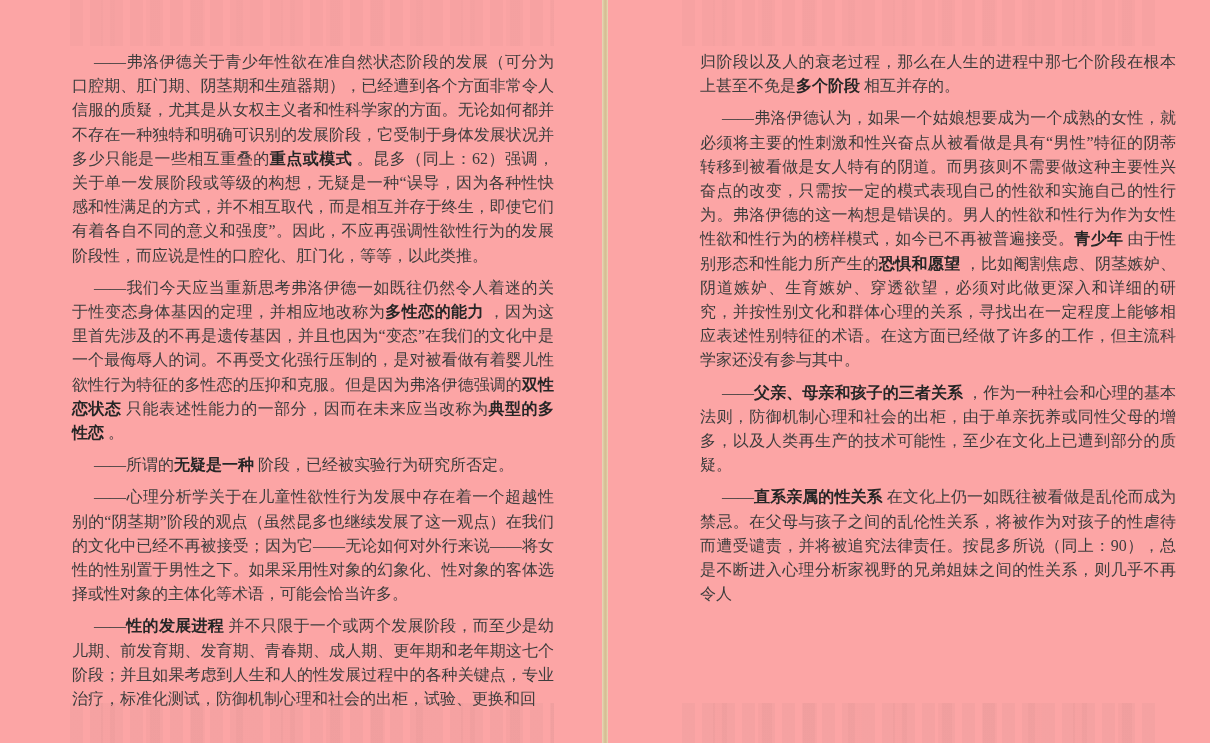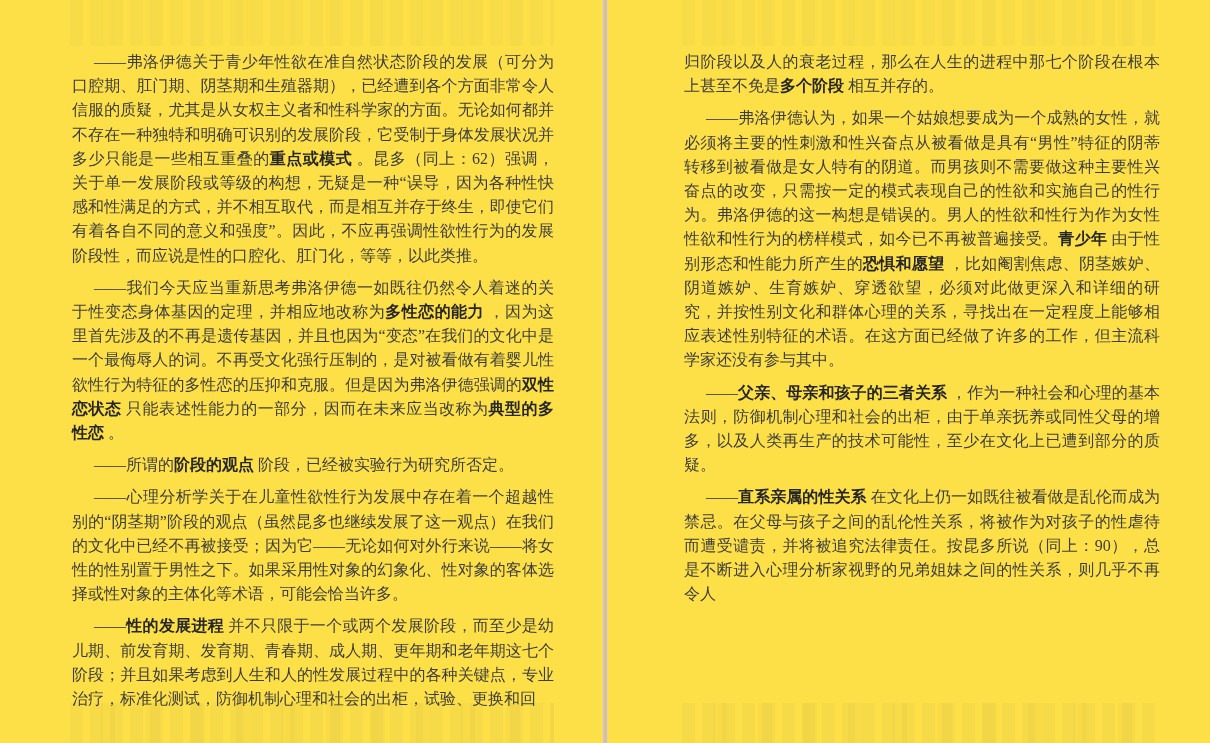--- a/index.html
+++ b/index.html
@@ -4,30 +4,30 @@
 <style>
   * { box-sizing: border-box; }
   html, body { margin: 0; padding: 0; }
   body {
     width: 1210px; height: 743px;
     overflow: hidden;
     background: #ffffff;
     font-family: "Liberation Serif", "DejaVu Serif", serif;
   }
   .spread { display: flex; height: 100%; position: relative; }
-  .page { position: relative; height: 100%; overflow: hidden; background: #fde047; }
+  .page { position: relative; height: 100%; overflow: hidden; background: #fca5a5; }
   .page-left  { width: 602px; }
   .page-right { width: 602px; }
   .divider {
     width: 6px; height: 100%;
     background: linear-gradient(90deg, #e8dab8 0%, #d9c39b 35%, #d5bd92 65%, #e8dab8 100%);
   }
   .text-block { position: absolute; top: 50px; }
   .page-left  .text-block { left: 72px;  width: 482px; }
-  .page-right .text-block { left: 76px;  width: 476px; }
+  .page-right .text-block { left: 92px;  width: 476px; }
   .para {
     font-size: 16px;
     line-height: 24.2px;
     color: #3d3d3d;
     text-align: justify;
     text-justify: inter-character;
     margin: 0 0 8px 0;
     text-indent: 22px;
   }
   .para.no-indent { text-indent: 0; }
@@ -47,21 +47,21 @@
 </style>
 </head>
 <body>
 
 <div class="spread">
   <div class="page page-left">
     <div class="ghost ghost-top"></div>
     <div class="text-block">
         <div class="para"><span>——弗洛伊德关于青少年性欲在准自然状态阶段的发展（可分为口腔期、肛门期、阴茎期和生殖器期），已经遭到各个方面非常令人信服的质疑，尤其是从女权主义者和性科学家的方面。无论如何都并不存在一种独特和明确可识别的发展阶段，它受制于身体发展状况并多少只能是一些相互重叠的</span><span class="bold">重点或模式</span><span> 。昆多（同上：62）强调，关于单一发展阶段或等级的构想，无疑是一种“误导，因为各种性快感和性满足的方式，并不相互取代，而是相互并存于终生，即使它们有着各自不同的意义和强度”。因此，不应再强调性欲性行为的发展阶段性，而应说是性的口腔化、肛门化，等等，以此类推。</span></div>
         <div class="para"><span>——我们今天应当重新思考弗洛伊德一如既往仍然令人着迷的关于性变态身体基因的定理，并相应地改称为</span><span class="bold">多性恋的能力</span><span> ，因为这里首先涉及的不再是遗传基因，并且也因为“变态”在我们的文化中是一个最侮辱人的词。不再受文化强行压制的，是对被看做有着婴儿性欲性行为特征的多性恋的压抑和克服。但是因为弗洛伊德强调的</span><span class="bold">双性恋状态</span><span> 只能表述性能力的一部分，因而在未来应当改称为</span><span class="bold">典型的多性恋</span><span> 。</span></div>
-        <div class="para"><span>——所谓的</span><span class="bold">阶段的观点</span><span> 阶段，已经被实验行为研究所否定。</span></div>
+        <div class="para"><span>——所谓的</span><span class="bold">无疑是一种</span><span> 阶段，已经被实验行为研究所否定。</span></div>
         <div class="para"><span>——心理分析学关于在儿童性欲性行为发展中存在着一个超越性别的“阴茎期”阶段的观点（虽然昆多也继续发展了这一观点）在我们的文化中已经不再被接受；因为它——无论如何对外行来说——将女性的性别置于男性之下。如果采用性对象的幻象化、性对象的客体选择或性对象的主体化等术语，可能会恰当许多。</span></div>
         <div class="para"><span>——</span><span class="bold">性的发展进程</span><span> 并不只限于一个或两个发展阶段，而至少是幼儿期、前发育期、发育期、青春期、成人期、更年期和老年期这七个阶段；并且如果考虑到人生和人的性发展过程中的各种关键点，专业治疗，标准化测试，防御机制心理和社会的出柜，试验、更换和回</span></div>
       </div>
     <div class="ghost ghost-bottom"></div>
   </div>
 
   <div class="divider"></div>
 
   <div class="page page-right">
     <div class="ghost ghost-top"></div>

